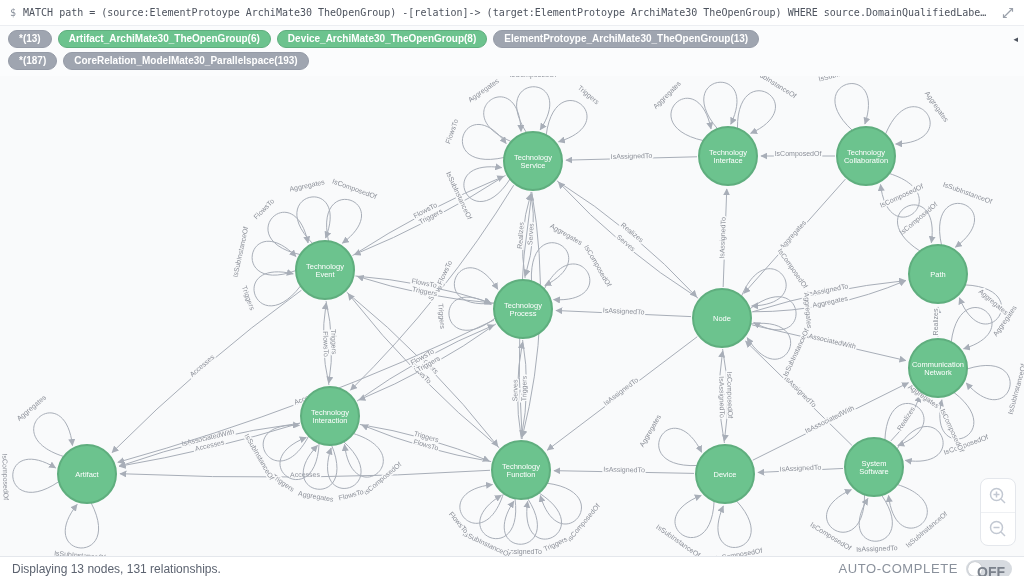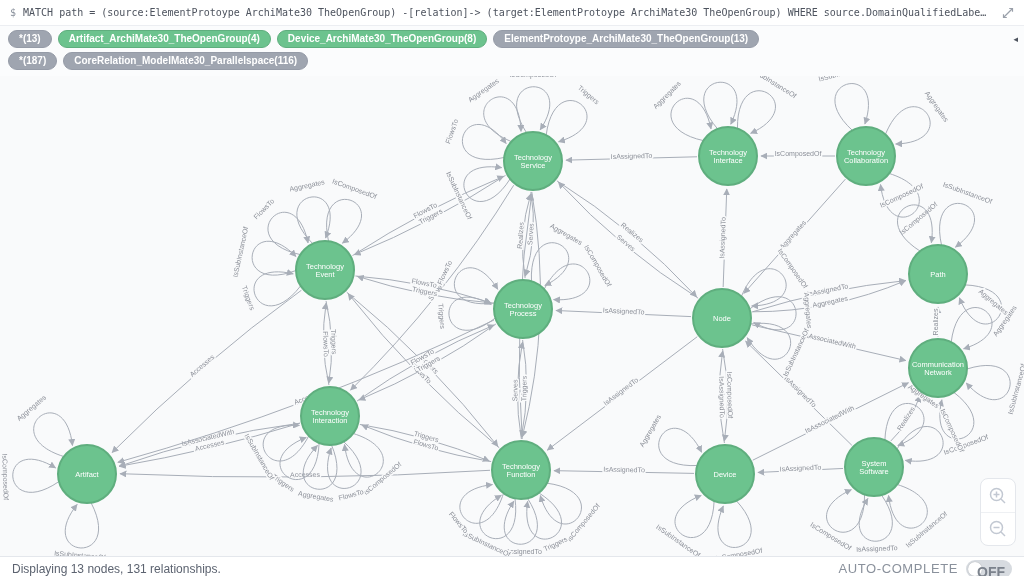--- a/index.html
+++ b/index.html
@@ -74,27 +74,27 @@
           <path d="M9.2 3.5 L12.5 3.5 L12.5 6.8"></path>
           <path d="M6.8 12.5 L3.5 12.5 L3.5 9.2"></path>
         </g>
       </svg>
     </button>
   </div>
 
   <div class="filters">
     <div class="pill-row" id="node-pills">
         <span class="pill gray">*(13)</span>
-        <span class="pill green">Artifact_ArchiMate30_TheOpenGroup(4)</span>
+        <span class="pill green">Artifact_ArchiMate30_TheOpenGroup(6)</span>
         <span class="pill green">Device_ArchiMate30_TheOpenGroup(8)</span>
         <span class="pill gray">ElementProtoype_ArchiMate30_TheOpenGroup(13)</span>
       </div>
     <div class="pill-row" id="rel-pills">
         <span class="pill gray">*(187)</span>
-        <span class="pill gray">CoreRelation_ModelMate30_Parallelspace(116)</span>
+        <span class="pill gray">CoreRelation_ModelMate30_Parallelspace(193)</span>
       </div>
     <span class="scroll-arrow">◂</span>
   </div>
 
   <div class="canvas">
     <svg id="graph-svg" width="1024" height="480">
         <defs>
           <marker id="arrow" viewBox="0 0 6 6" refX="5.5" refY="3" markerWidth="7" markerHeight="7" orient="auto">
             <path d="M0,0L6,3L0,6z" fill="#a8aeb8"></path>
           </marker>

